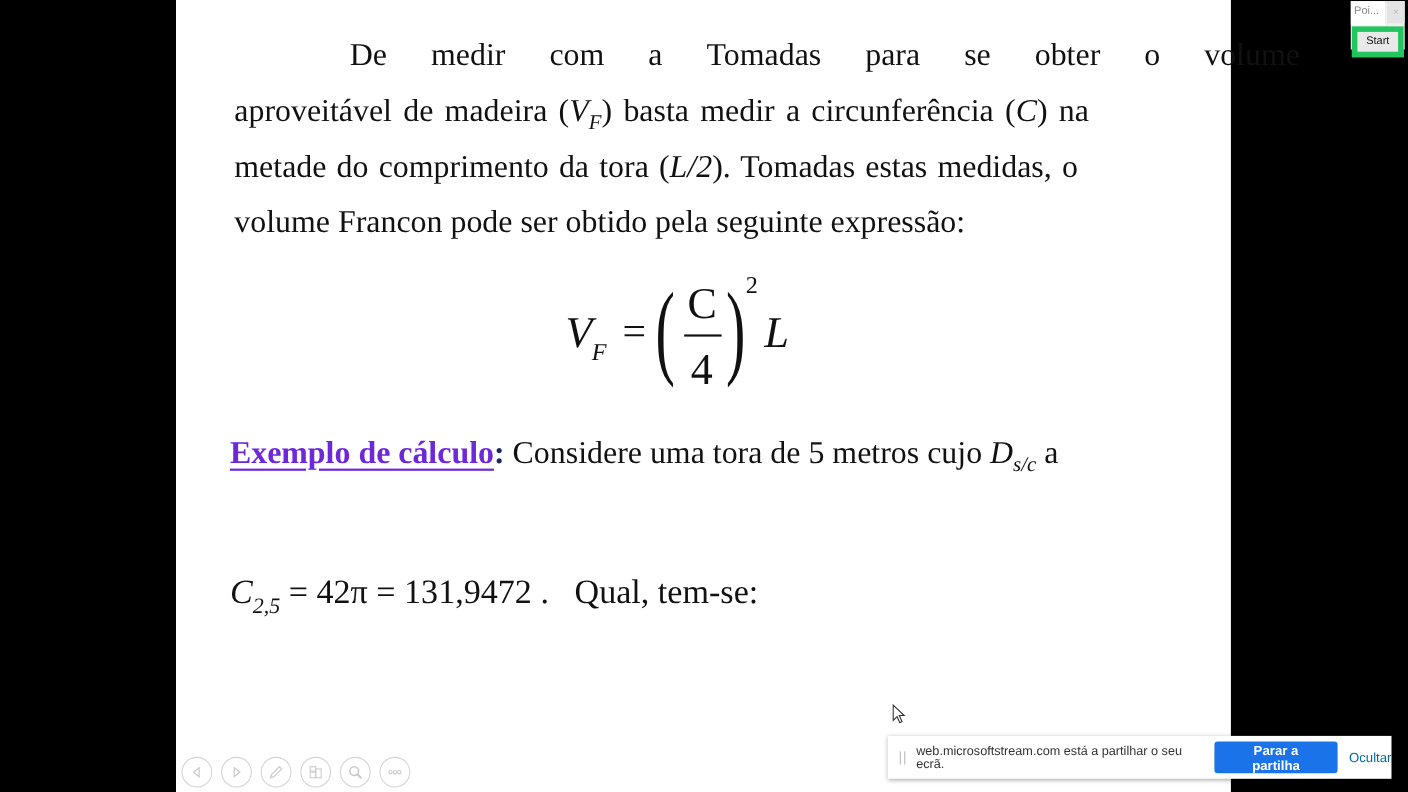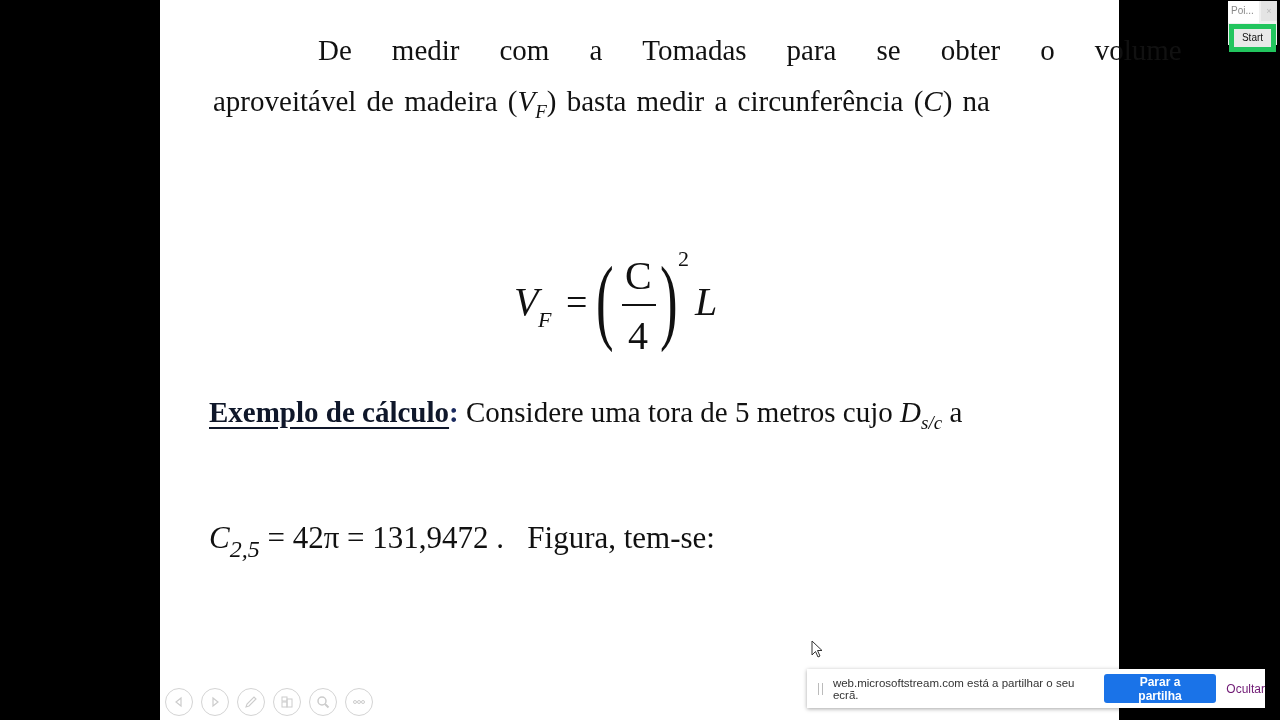--- a/index.html
+++ b/index.html
@@ -15,21 +15,21 @@
   .txt { position: absolute; color: #111; font-size: 29px; line-height: 50px; white-space: nowrap; }
   .para { left: 53px; width: 838px; }
   .justify-line { display: flex; justify-content: space-between; width: 838px; gap: 40px; }
   .indent { padding-left: 105px; width: 733px; }
   i.v { font-style: italic; }
   sub.s { font-size: 19px; font-style: italic; vertical-align: -7px; line-height: 0; }
 
   .formula { position: absolute; left: 350px; top: 250px; width: 220px; height: 110px; }
   .formula span { position: absolute; font-family: "Liberation Serif", serif; color: #111; }
 
-  .example-title { color: #0f172a; font-weight: bold; text-decoration: underline; text-underline-offset: 5px; text-decoration-thickness: 2px; }
+  .example-title { color: #6d28d9; font-weight: bold; text-decoration: underline; text-underline-offset: 5px; text-decoration-thickness: 2px; }
   .colon-b { color: #1a2a5e; font-weight: bold; }
 
   .nav { position: absolute; left: 5px; top: 688px; display: flex; gap: 8px; }
   .nav-btn {
     width: 26px; height: 26px; border: 1px solid #d4d4d4; border-radius: 50%;
     display: flex; align-items: center; justify-content: center; background: #fff;
   }
 
   .cursor { position: absolute; left: 651px; top: 640px; }
 
@@ -37,21 +37,21 @@
     position: absolute; left: 807px; top: 669px; width: 458px; height: 39px;
     background: #fff; box-shadow: 0 1px 4px rgba(0,0,0,0.35);
     font-family: "Liberation Sans", sans-serif; display: flex; align-items: center;
   }
   .grip { width: 3px; height: 12px; border-left: 1px solid #bbb; border-right: 1px solid #bbb; margin-left: 11px; margin-right: 10px; }
   .share-msg { font-size: 11.5px; color: #333; }
   .stop-btn {
     margin-left: 9px; background: #1a73e8; color: #fff; font-weight: bold; font-size: 12px;
     height: 29px; padding: 4px 14px; border: none; border-radius: 3px; display: flex; align-items: center;
   }
-  .hide-link { color: #701a75; font-size: 12px; margin-left: 10px; }
+  .hide-link { color: #0369a1; font-size: 12px; margin-left: 10px; }
 
   .mini-widget {
     position: absolute; left: 1228px; top: 1px; width: 49px; height: 44px;
     background: #f0f0f0; font-family: "Liberation Sans", sans-serif;
   }
   .mini-top { display: flex; height: 22px; justify-content: space-between; }
   .mini-label { font-size: 10px; color: #888; padding: 4px 0 0 3px; width: 28px; background: #fff; }
   .mini-close { width: 16px; height: 20px; background: #e4e4e4; margin-left: 2px; color: #bbb; font-size: 9px; text-align: center; line-height: 20px; }
   .mini-start {
     margin: 1px 1px 0 1px; height: 18px; border: 5px solid #22c55e; background: #e9e9e9;
@@ -73,41 +73,45 @@
     <span>se</span>
     <span>obter</span>
     <span>o</span>
     <span>volume</span>
   </div>
 
   <div class="txt para" style="top:76px; word-spacing:3px;">
     <span>aproveitável de madeira (</span><i class="v">V</i><sub class="s">F</sub><span>) basta medir a circunferência (</span><i class="v">C</i><span>) na</span>
   </div>
 
+  <div class="txt para" style="top:127px; word-spacing:2px;">
+    <span>metade do comprimento da tora (</span><i class="v">L/2</i><span>). Tomadas estas medidas, o</span>
+  </div>
 
+  <div class="txt para" style="top:177px;">volume Francon pode ser obtido pela seguinte expressão:</div>
 
   <div class="formula">
     <span style="left:4px; top:28px; font-size:40px; font-style:italic;">V</span>
     <span style="left:28px; top:57px; font-size:22px; font-style:italic;">F</span>
     <span style="left:56px; top:30px; font-size:38px;">=</span>
     <span style="left:86px; top:-6px; font-size:96px; font-weight:100; transform:scaleX(0.55); transform-origin:left;">(</span>
     <span style="left:115px; top:2px; font-size:40px;">C</span>
     <div style="position:absolute; left:112px; top:54px; width:34px; height:2px; background:#111;"></div>
     <span style="left:118px; top:62px; font-size:40px;">4</span>
     <span style="left:150px; top:-6px; font-size:96px; font-weight:100; transform:scaleX(0.55); transform-origin:left;">)</span>
     <span style="left:168px; top:-4px; font-size:22px;">2</span>
     <span style="left:185px; top:28px; font-size:40px; font-style:italic;">L</span>
   </div>
 
   <div class="txt" style="left:49px; top:387px; width:842px;">
     <span class="example-title">Exemplo de cálculo</span><span class="colon-b">:</span><span> Considere uma tora de 5 metros cujo </span><i class="v">D</i><sub class="s">s/c</sub><span> a</span>
   </div>
 
 
-  <div class="txt" style="left:49px; top:513px; font-size:31px; white-space:pre;"><i class="v">C</i><sub class="s" style="font-size:24px; vertical-align:-9px;">2,5</sub><span> = 42π = 131,9472 .   Figura, tem-se:</span></div>
+  <div class="txt" style="left:49px; top:513px; font-size:31px; white-space:pre;"><i class="v">C</i><sub class="s" style="font-size:20px; vertical-align:-9px;">2,5</sub><span> = 42π = 131,9472 .   Qual, tem-se:</span></div>
 
   <div class="nav">
     <div class="nav-btn">
       <svg width="12" height="12" viewBox="0 0 12 12">
           <path d="M8 2 L3 6 L8 10 Z" fill="none" stroke="#ccc" stroke-width="1.2"></path>
         </svg>
     </div>
     <div class="nav-btn">
       <svg width="12" height="12" viewBox="0 0 12 12">
           <path d="M4 2 L9 6 L4 10 Z" fill="none" stroke="#ccc" stroke-width="1.2"></path>

